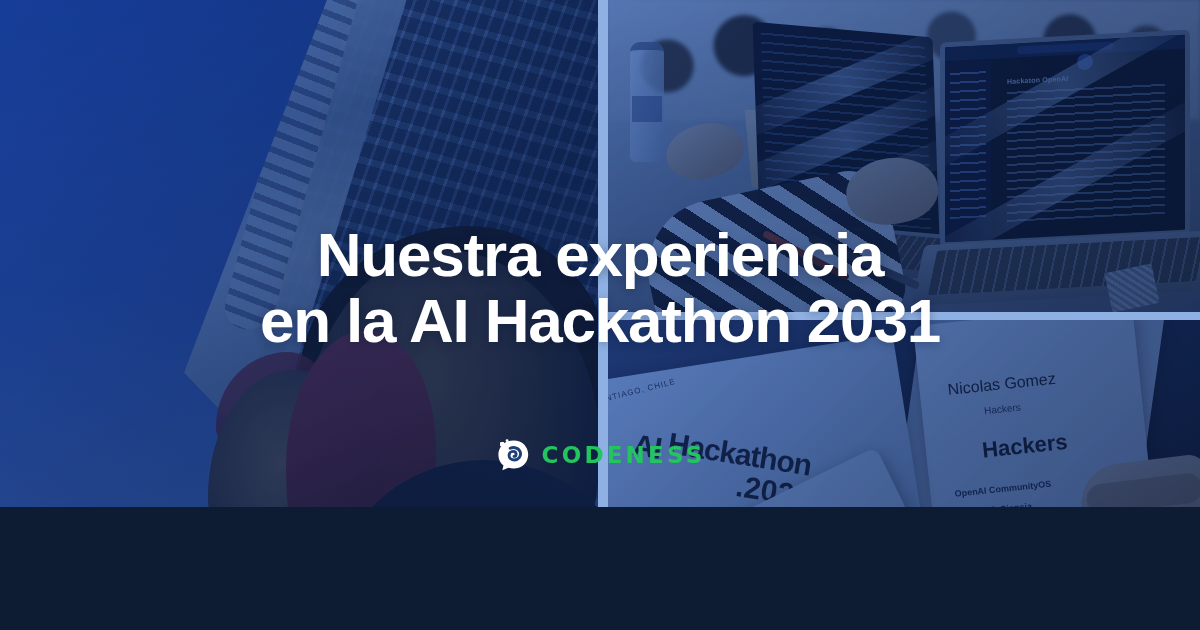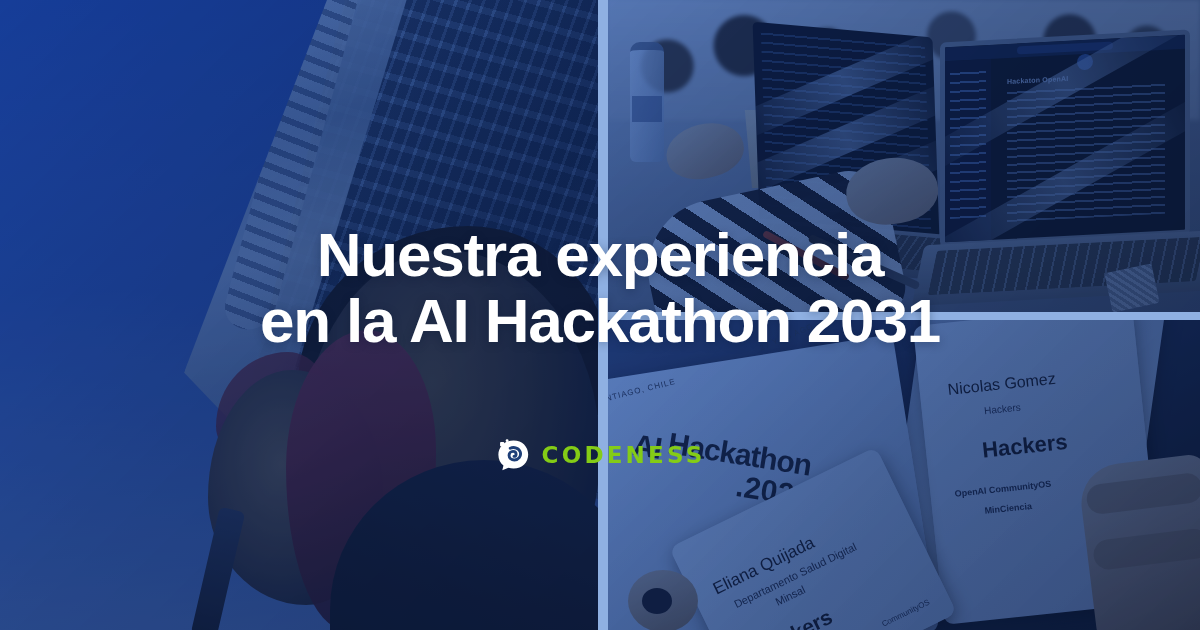--- a/index.html
+++ b/index.html
@@ -1,21 +1,21 @@
 <!DOCTYPE html>
 <html lang="es"><head>
 <meta charset="utf-8">
 <title>Codeness — Nuestra experiencia en la AI Hackathon 2024</title>
 <style>
   html,body{margin:0;padding:0;background:#0d1b33;}
   *{box-sizing:border-box;}
 
   .card{
     position:relative;
-    width:1200px;height:630px;
+    width:1200px;height:507px;
     overflow:hidden;
     font-family:"Liberation Sans","DejaVu Sans",sans-serif;
     background:#1b3d73;
   }
 
   
   .collage{position:absolute;inset:0;display:block;}
 
   .panel{position:absolute;overflow:hidden;}
   .panel-left   {left:0;    top:0;   width:598px; height:630px;}
@@ -324,21 +324,21 @@
   }
   .headline .l2{display:block;}
 
   
   .logo{
     position:absolute;left:0;right:0;top:437px;
     display:flex;align-items:center;justify-content:center;gap:11px;
   }
   .logo-mark{width:36px;height:36px;display:block;}
   .logo-word{
-    color:#84cc16;font-size:23px;font-weight:bold;
+    color:#22c55e;font-size:23px;font-weight:bold;
     letter-spacing:3.2px;
     font-family:"DejaVu Sans","Liberation Sans",sans-serif;
   }
 </style>
 </head>
 <body>
 
 <div class="card">
 
   <div class="collage">

